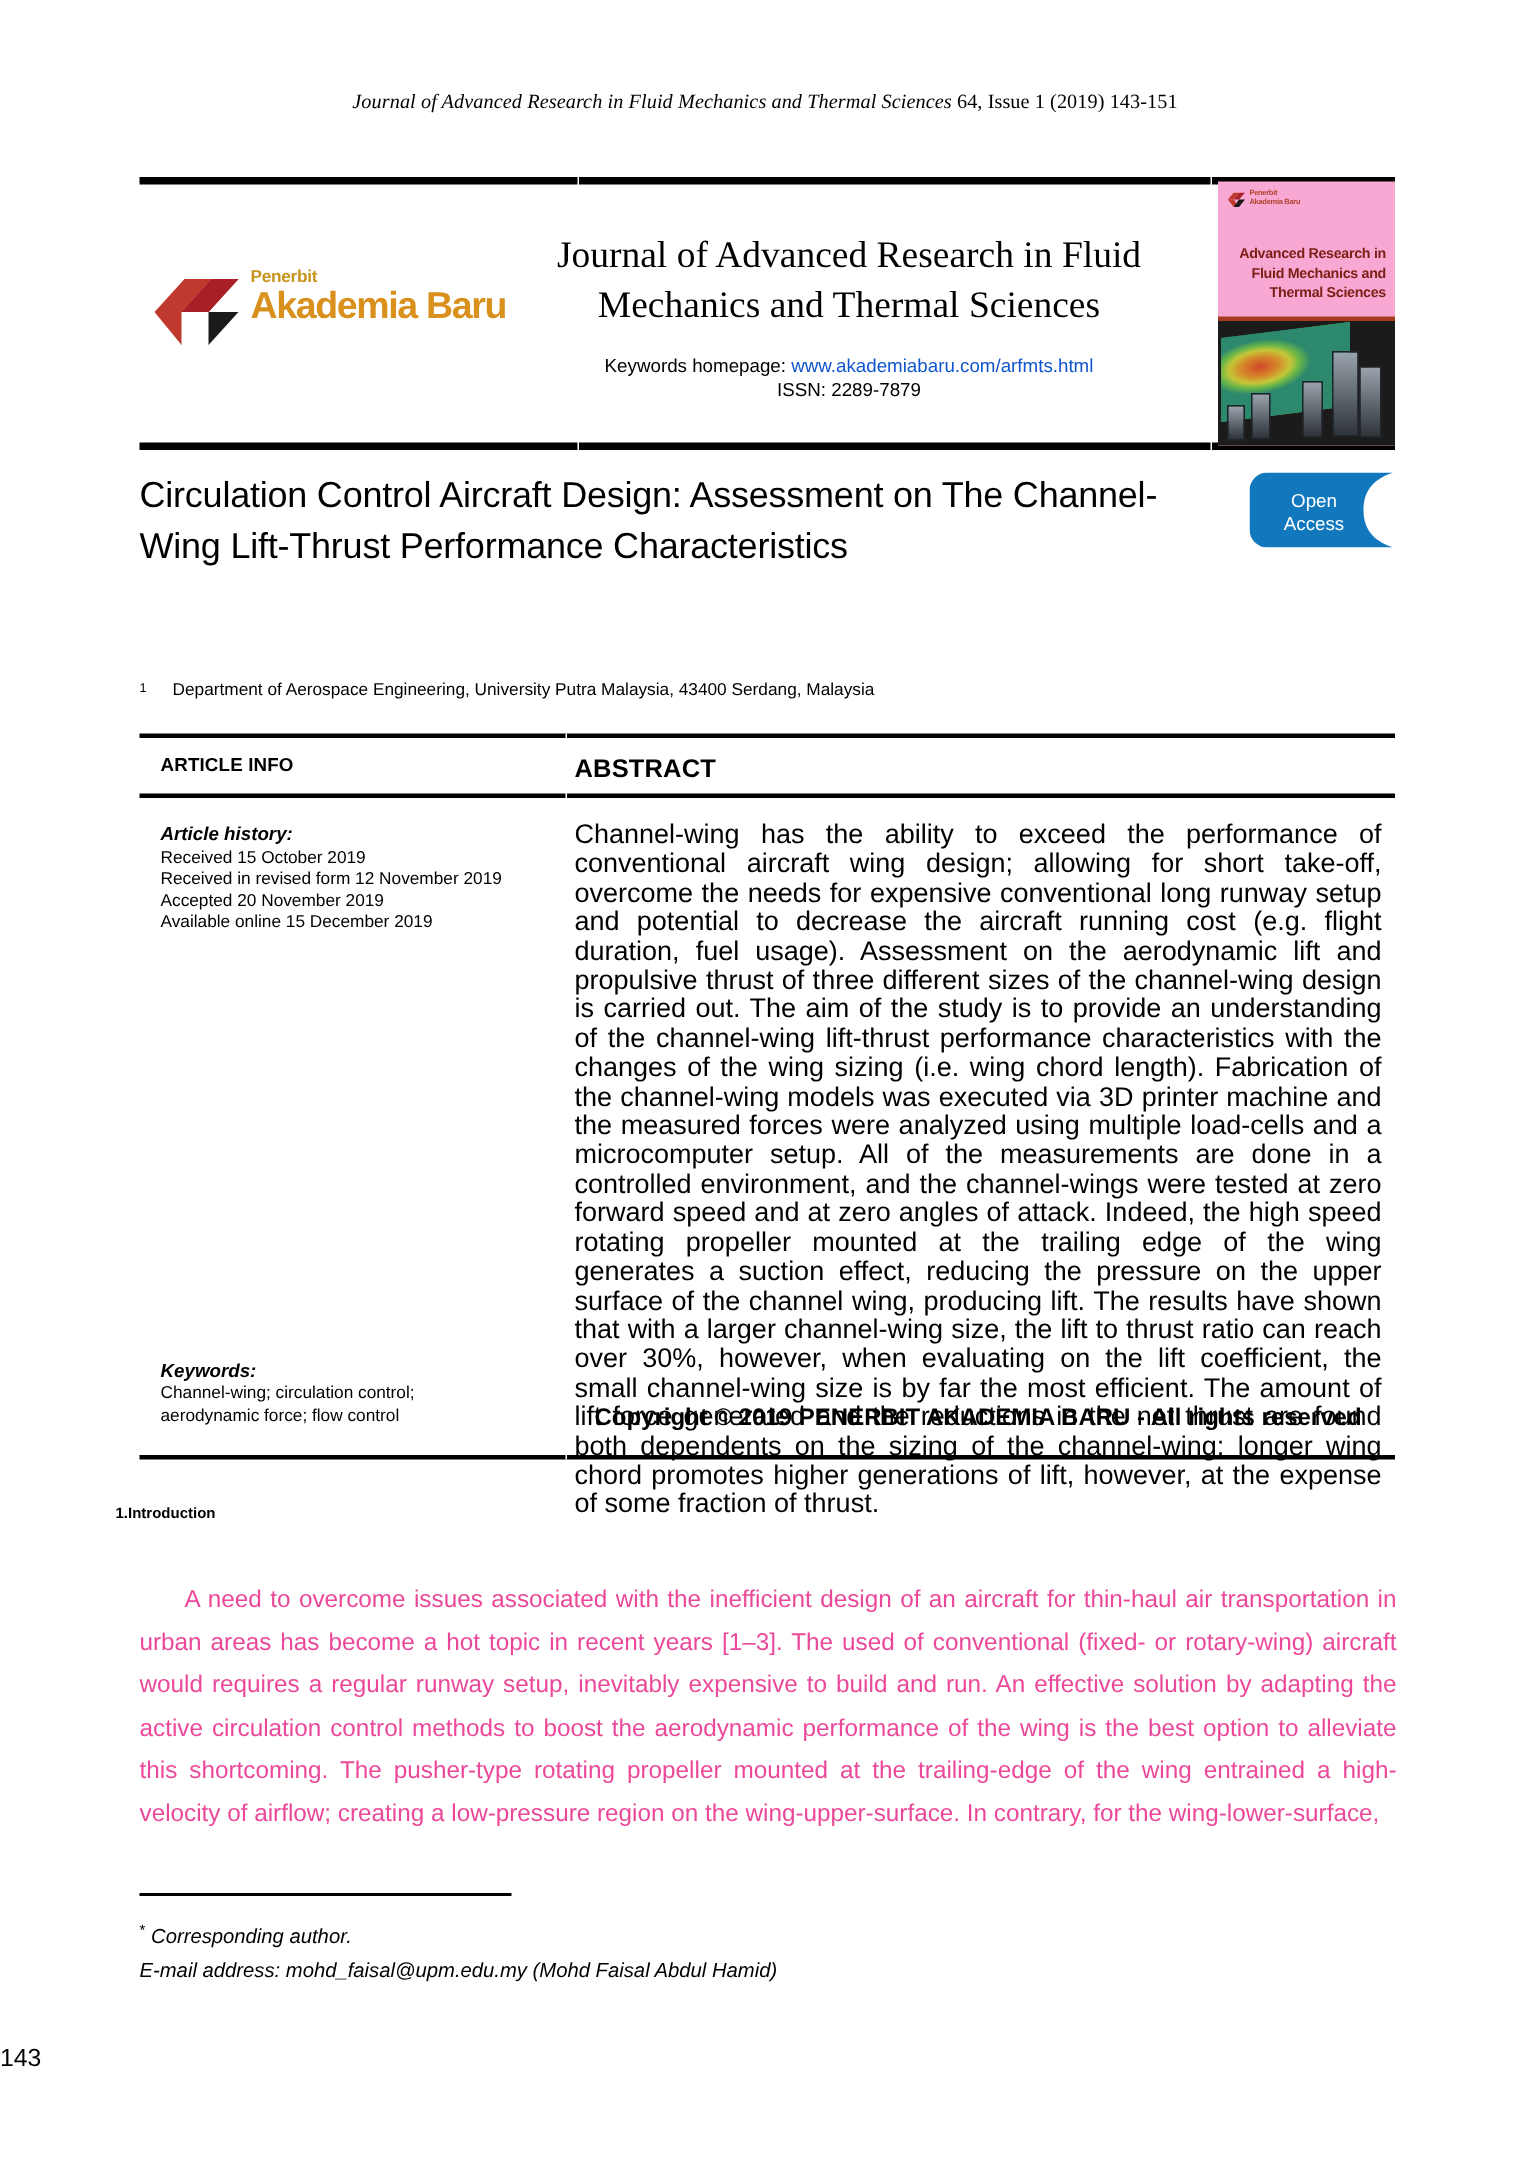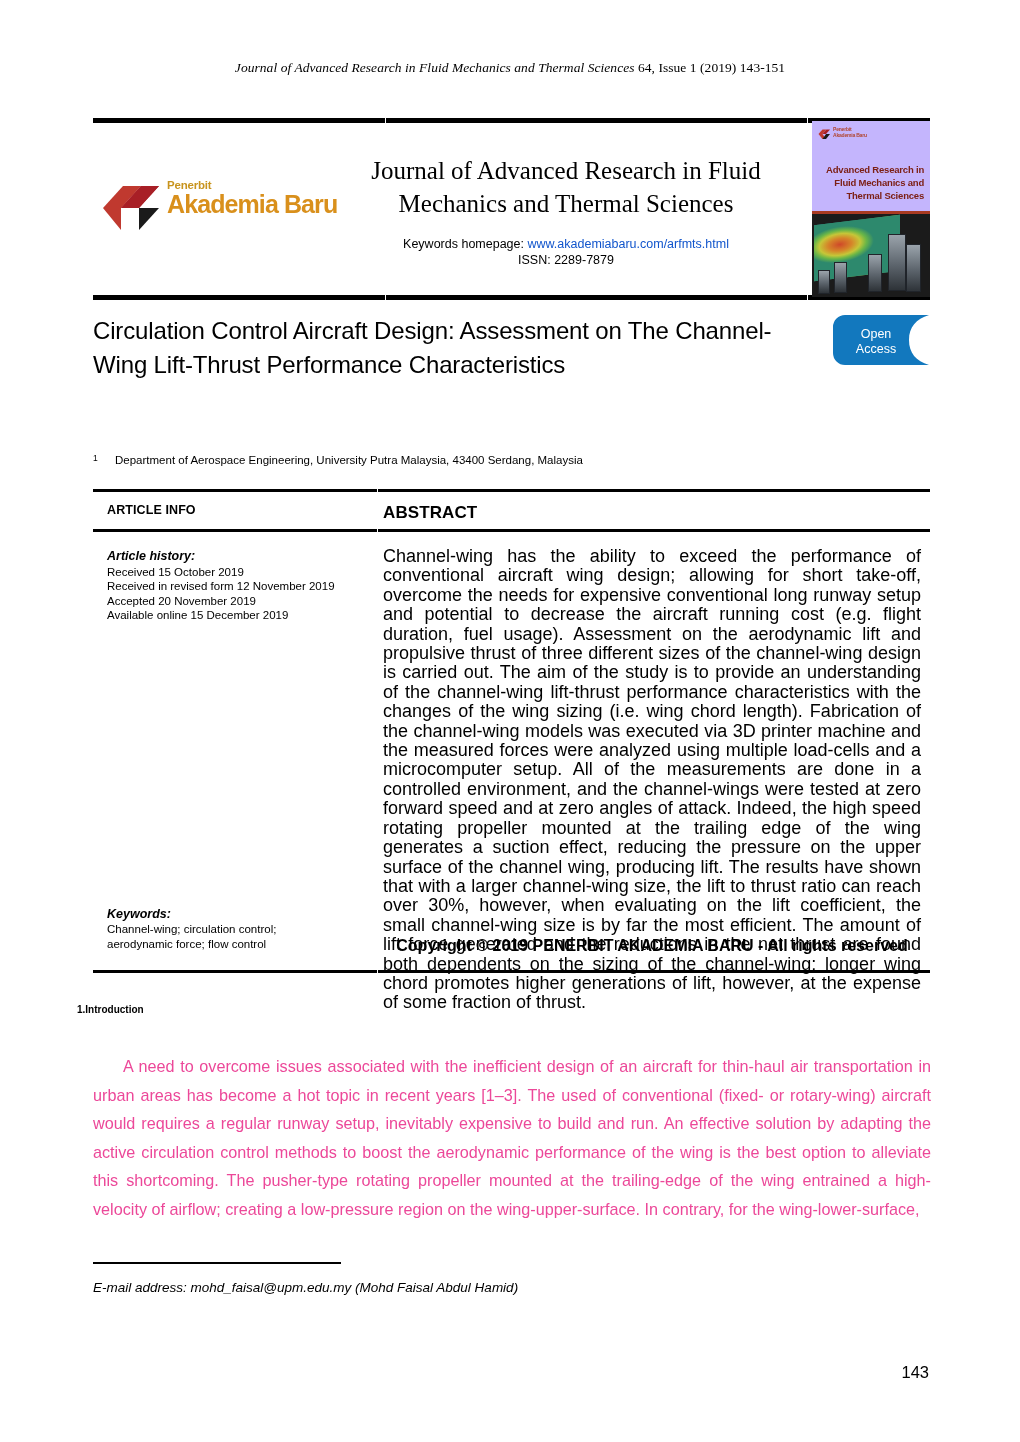--- a/index.html
+++ b/index.html
@@ -137,21 +137,21 @@
     color: #000;
   }
 
   
   .cover {
     position: absolute;
     left: 719px;
     top: 3px;
     width: 118px;
     height: 176px;
-    background: #c4b5fd;
+    background: #f9a8d4;
     overflow: hidden;
   }
   .cover-logo {
     position: absolute;
     left: 6px; top: 5px;
     width: 60px; height: 16px;
   }
   .cover-logo-mark {
     position: absolute;
     left: 0; top: 1px;
@@ -411,21 +411,21 @@
     font-style: italic;
     line-height: 22px;
   }
   .footnote .fn-star { font-style: normal; font-size: 10px; vertical-align: super; }
 
   .page-number {
     position: absolute;
     left: 0;
     top: 1363px;
     width: 929px;
-    text-align: right;
+    text-align: left;
     font-size: 16.5px;
   }
 </style>
 </head>
 <body>
 
 <div class="page">
 
   <div class="running-head">
     <span class="rh-italic">Journal of Advanced Research in Fluid Mechanics and Thermal Sciences</span><span> 64, Issue 1 (2019) 143-151</span>
@@ -530,18 +530,19 @@
 
     <div class="abstract">Channel-wing has the ability to exceed the performance of conventional aircraft wing design; allowing for short take-off, overcome the needs for expensive conventional long runway setup and potential to decrease the aircraft running cost (e.g. flight duration, fuel usage). Assessment on the aerodynamic lift and propulsive thrust of three different sizes of the channel-wing design is carried out. The aim of the study is to provide an understanding of the channel-wing lift-thrust performance characteristics with the changes of the wing sizing (i.e. wing chord length). Fabrication of the channel-wing models was executed via 3D printer machine and the measured forces were analyzed using multiple load-cells and a microcomputer setup. All of the measurements are done in a controlled environment, and the channel-wings were tested at zero forward speed and at zero angles of attack. Indeed, the high speed rotating propeller mounted at the trailing edge of the wing generates a suction effect, reducing the pressure on the upper surface of the channel wing, producing lift. The results have shown that with a larger channel-wing size, the lift to thrust ratio can reach over 30%, however, when evaluating on the lift coefficient, the small channel-wing size is by far the most efficient. The amount of lift force generated and the reductions in the net thrust are found both dependents on the sizing of the channel-wing; longer wing chord promotes higher generations of lift, however, at the expense of some fraction of thrust.</div>
     <div class="copyright">Copyright © 2019 PENERBIT AKADEMIA BARU - All rights reserved</div>
   </div>
 
   <div class="section-heading">1.Introduction</div>
   <div class="body-par">A need to overcome issues associated with the inefficient design of an aircraft for thin-haul air transportation in urban areas has become a hot topic in recent years [1–3]. The used of conventional (fixed- or rotary-wing) aircraft would requires a regular runway setup, inevitably expensive to build and run. An effective solution by adapting the active circulation control methods to boost the aerodynamic performance of the wing is the best option to alleviate this shortcoming. The pusher-type rotating propeller mounted at the trailing-edge of the wing entrained a high-velocity of airflow; creating a low-pressure region on the wing-upper-surface. In contrary, for the wing-lower-surface,</div>
 
   <div class="footnote-rule"></div>
   <div class="footnote">
+    <div><span class="fn-star">*</span> <span>Corresponding author.</span></div>
     <div>E-mail address: mohd_faisal@upm.edu.my (Mohd Faisal Abdul Hamid)</div>
   </div>
 
   <div class="page-number">143</div>
 
 </div>
 
 </body></html>

